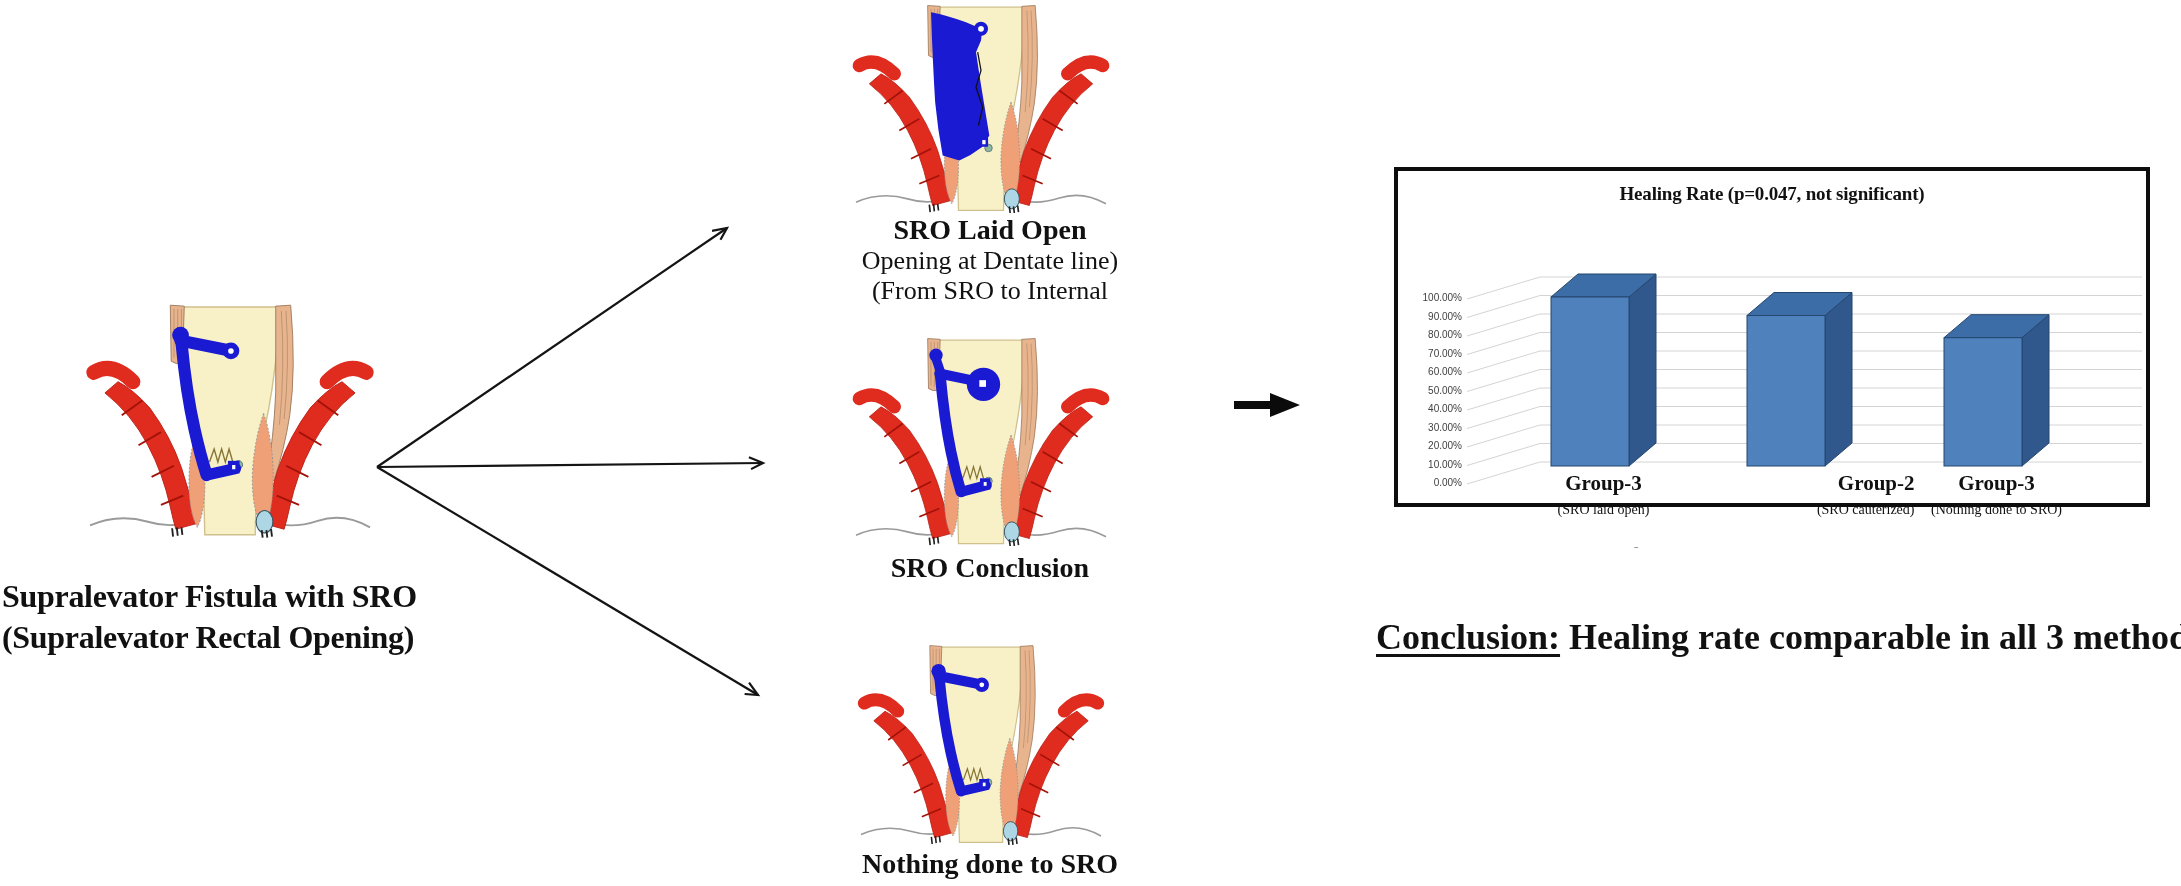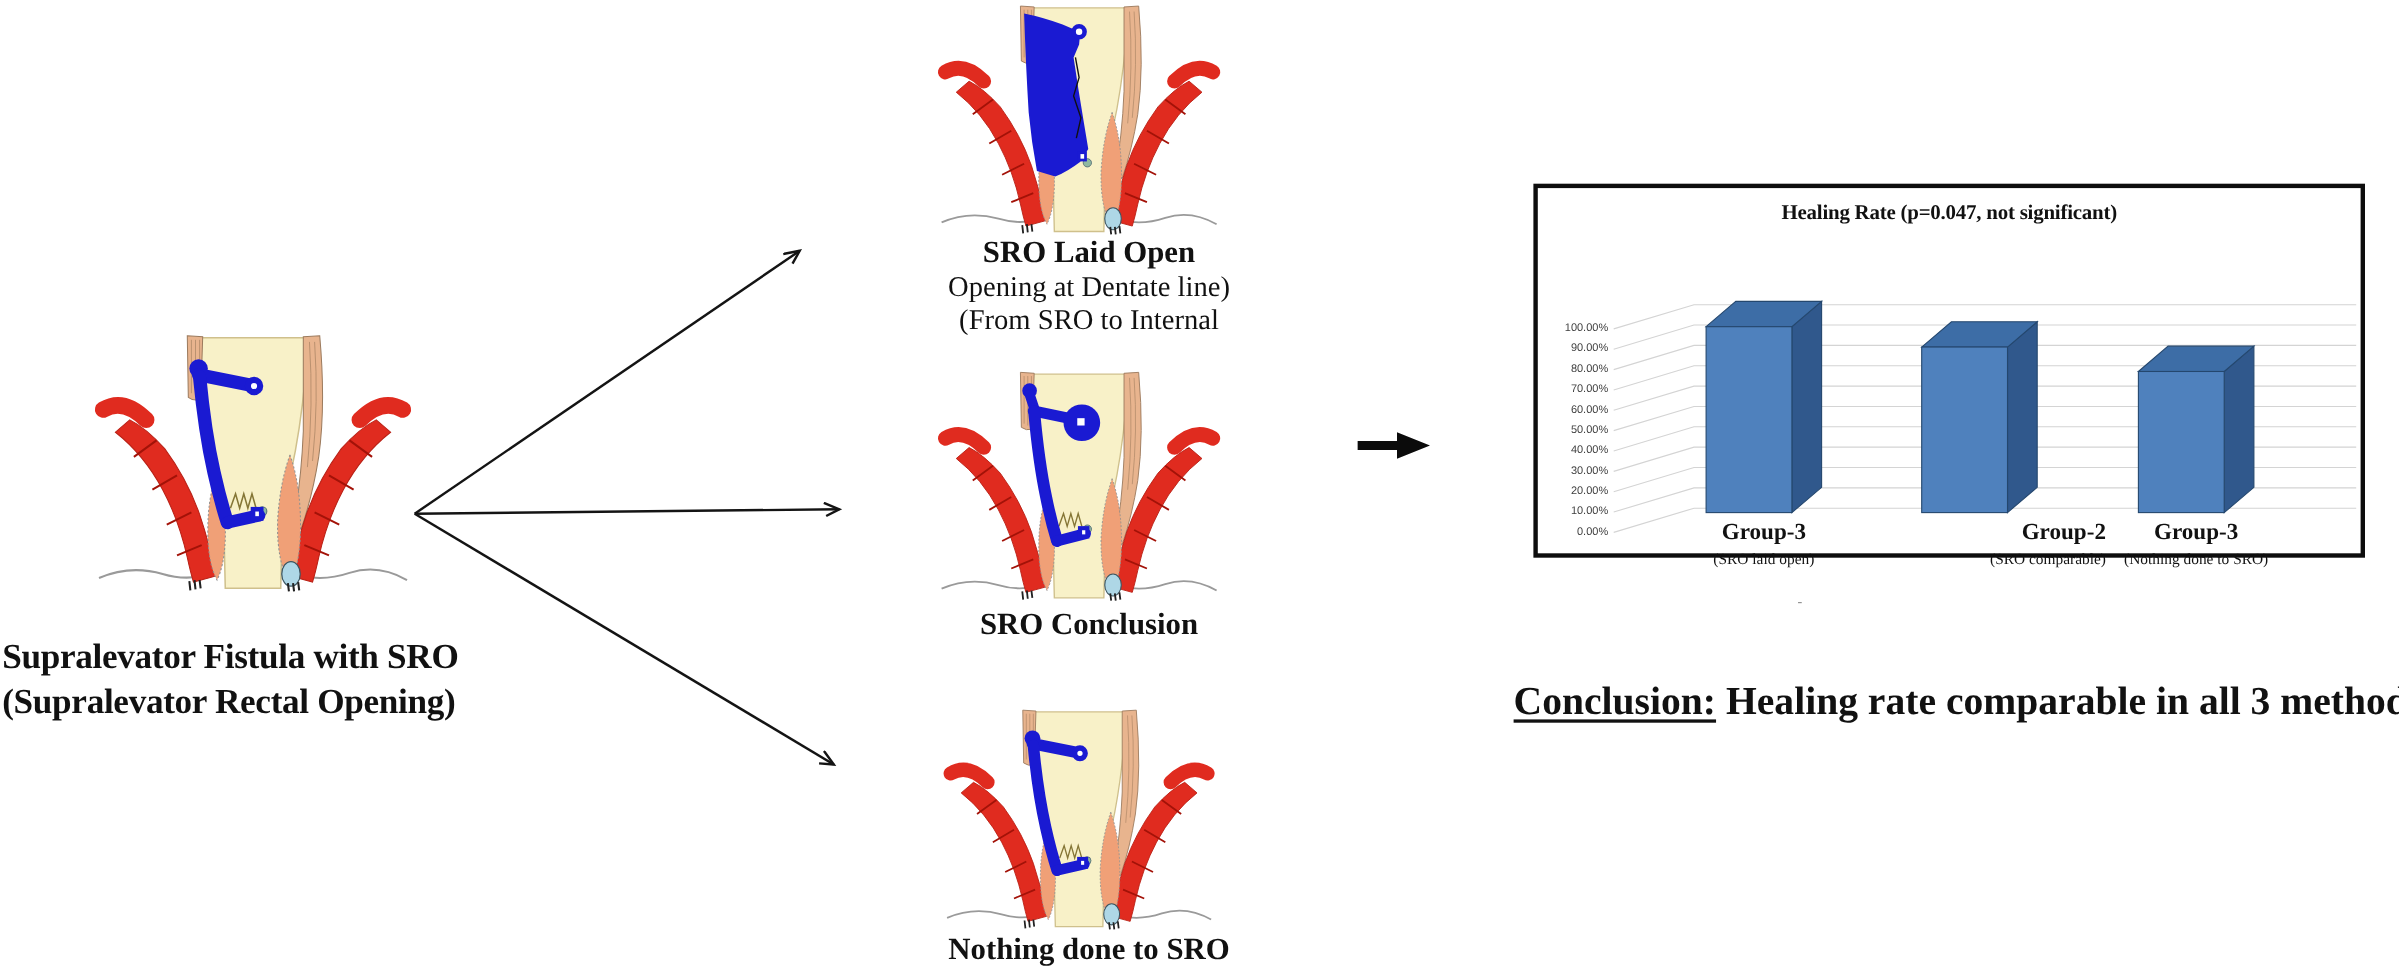--- a/index.html
+++ b/index.html
@@ -187,21 +187,21 @@
         <polygon points="546,166.70000000000002 573,143.70000000000002 651,143.70000000000002 624,166.70000000000002" fill="#3d6da6" stroke="#24476e" stroke-width="1"></polygon>
         <rect x="546" y="166.70000000000002" width="78" height="128.29999999999998" fill="#4f81bd" stroke="#24476e" stroke-width="1"></rect>
       </svg>
     <div id="cat-labels">
         <div class="cat" style="left: 90.5px;">
           <div class="cat-t">Group-3</div>
           <div class="cat-s">(SRO laid open)</div>
         </div>
         <div class="cat" style="left: 286.5px; text-align: right;">
           <div class="cat-t">Group-2</div>
-          <div class="cat-s">(SRO comparable)</div>
+          <div class="cat-s">(SRO cauterized)</div>
         </div>
         <div class="cat" style="left: 483.5px;">
           <div class="cat-t">Group-3</div>
           <div class="cat-s">(Nothing done to SRO)</div>
         </div>
       </div>
     <div class="stray">-</div>
   </div>
 
   <div class="abs conclusion">

